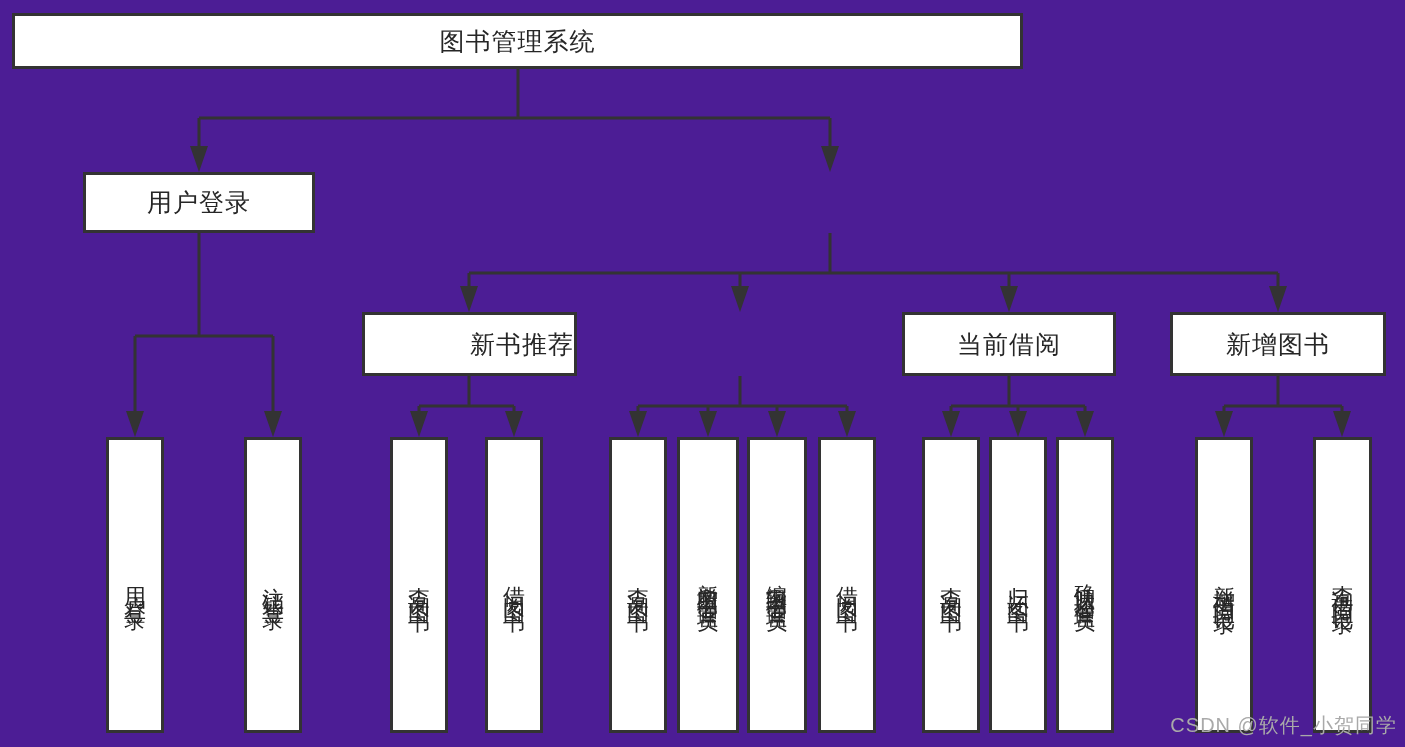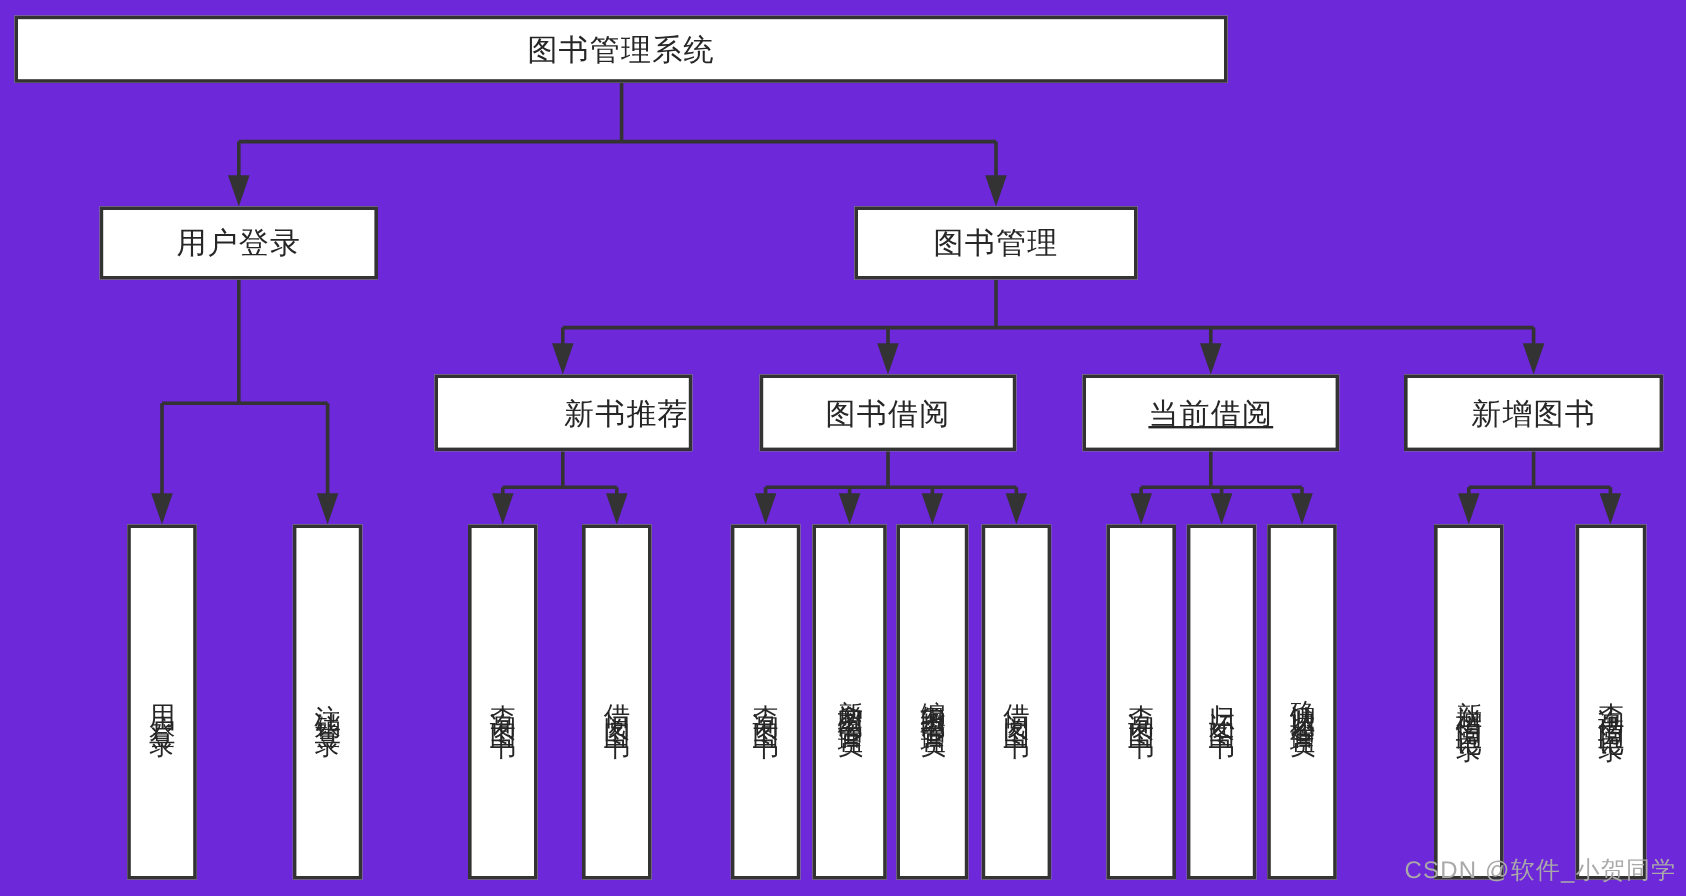--- a/index.html
+++ b/index.html
@@ -1,19 +1,19 @@
 <!DOCTYPE html>
 <html><head>
 <meta charset="utf-8">
 <style>
   html,body { margin:0; padding:0; background:#ffffff; }
   .canvas {
     position:relative;
     width:1405px; height:747px;
-    background:#6d28d9;
+    background:#4c1d95;
     font-family:"Liberation Sans", sans-serif;
     overflow:hidden;
   }
   .box {
     position:absolute;
     box-sizing:border-box;
     border:3px solid #333333;
     background:#ffffff;
     display:flex;
     align-items:center;
@@ -96,31 +96,25 @@
     </g>
   </svg>
 
   <div class="box hbox" style="left:12px; top:13px; width:1011px; height:56px;">
     <span>图书管理系统</span>
   </div>
 
   <div class="box hbox" style="left:83px; top:172px; width:232px; height:61px;">
     <span>用户登录</span>
   </div>
-  <div class="box hbox" style="left:712px; top:172px; width:236px; height:61px;">
-    <span>图书管理</span>
-  </div>
 
   <div class="box hbox" style="left:362px; top:312px; width:215px; height:64px;justify-content:flex-end;">
     <span>新书推荐</span>
   </div>
-  <div class="box hbox" style="left:633px; top:312px; width:214px; height:64px;">
-    <span>图书借阅</span>
-  </div>
-  <div class="box hbox" style="left:902px; top:312px; width:214px; height:64px;text-decoration:underline;">
+  <div class="box hbox" style="left:902px; top:312px; width:214px; height:64px;">
     <span>当前借阅</span>
   </div>
   <div class="box hbox" style="left:1170px; top:312px; width:216px; height:64px;">
     <span>新增图书</span>
   </div>
 
   <div class="box" style="left:106px; top:437px; width:58px; height:296px;">
     <span class="vbox-label">用户登录</span>
   </div>
   <div class="box" style="left:244px; top:437px; width:58px; height:296px;">

